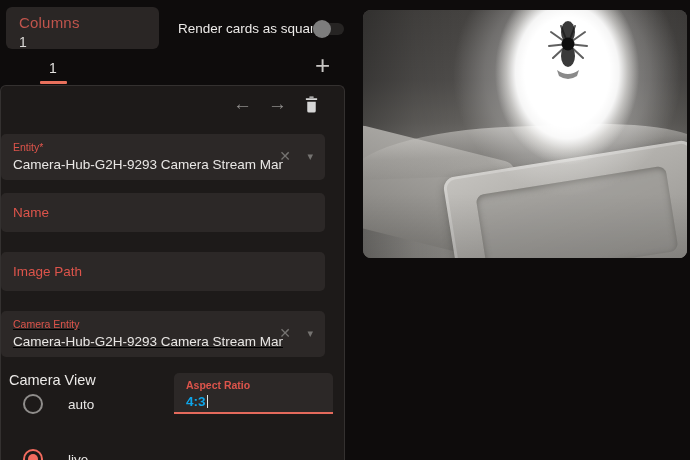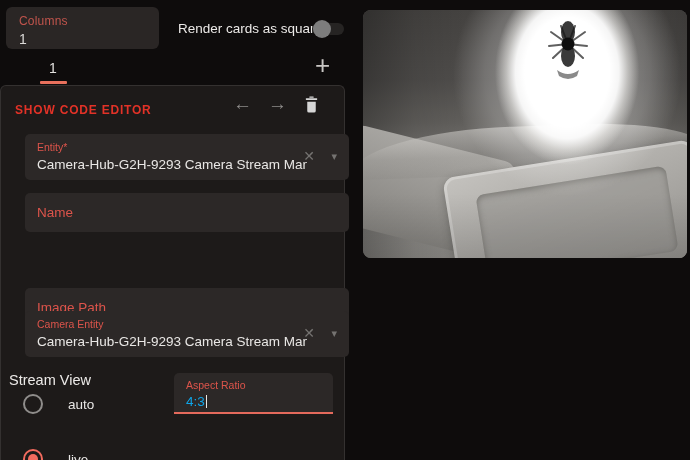--- a/index.html
+++ b/index.html
@@ -6,21 +6,21 @@
   body { background:#000; }
   .stage {
     position:relative; width:690px; height:460px; overflow:hidden;
     background:#0e0c0c; font-family:"Liberation Sans", sans-serif;
   }
   
   .columns-box {
     position:absolute; left:6px; top:7px; width:153px; height:42px;
     background:#2a2625; border-radius:6px; padding:7px 0 0 13px; cursor:text;
   }
-  .columns-box .fld-label { font-size:12px; color:#c0544c; letter-spacing:.2px; }
+  .columns-box .fld-label { font-size:15px; color:#c0544c; letter-spacing:.2px; }
   .columns-box .fld-value { font-size:14px; color:#dcdad8; margin-top:3px; font-weight:500; }
   .squares-label { position:absolute; left:178px; top:21px; font-size:13.5px; color:#eceae8; }
   .toggle { position:absolute; left:308px; top:19px; width:40px; height:20px; cursor:pointer; }
   .toggle .track { position:absolute; left:4px; top:4px; width:32px; height:12px; border-radius:7px; background:#262423; }
   .toggle .thumb { position:absolute; left:5px; top:1px; width:18px; height:18px; border-radius:50%; background:#7d7d7d; }
   
   .tab { position:absolute; left:36px; top:57px; width:34px; height:27px; text-align:center;
          font-size:14px; color:#e3e1df; font-weight:500; cursor:pointer; padding-top:3px;}
   .tab-underline { position:absolute; left:40px; top:81px; width:27px; height:3px; background:#e8705c; border-radius:1px; }
   .add-card { position:absolute; left:315px; top:52px; font-size:26px; font-weight:300; color:#c9c7c5; cursor:pointer; line-height:1; }
@@ -29,34 +29,34 @@
     position:absolute; left:0; top:85px; width:345px; height:376px;
     background:#1d1a19; border:1px solid #343130; border-bottom:none; border-radius:6px 6px 0 0;
   }
   .show-code { position:absolute; left:14px; top:17px; font-size:12px; font-weight:700;
                color:#e23227; letter-spacing:.8px; cursor:pointer; }
   .nav-arrow { position:absolute; top:8px; font-size:19px; color:#8f8d8b; cursor:pointer; line-height:1; }
   .nav-back { left:232px; }
   .nav-fwd  { left:267px; }
   .trash-btn { position:absolute; left:302px; top:9px; cursor:pointer; }
   .field {
-    position:absolute; left:24px; width:324px; background:#2c2827; border-radius:5px; cursor:text;
+    position:absolute; left:0; width:324px; background:#2c2827; border-radius:5px; cursor:text;
   }
   .field.two-line { height:46px; padding:7px 12px; }
   .field.one-line { height:39px; display:flex; align-items:center; padding-left:12px; }
   .field .fld-label { font-size:10.5px; color:#dd544b; white-space:nowrap; }
   .field.one-line .fld-label { font-size:13.5px; }
   .field .fld-value { font-size:13.5px; color:#e9e7e5; margin-top:4px; white-space:nowrap; overflow:hidden; max-width:270px; }
-  .f-entity { top:48px; } .f-name { top:107px; } .f-imgpath { top:166px;margin-top:36px; } .f-camentity { top:225px; }
+  .f-entity { top:48px; } .f-name { top:107px; } .f-imgpath { top:166px; } .f-camentity { top:225px;text-decoration:underline; }
   .clear-x { position:absolute; right:34px; top:14px; font-size:14px; color:#757371; cursor:pointer; }
   .dd-caret { position:absolute; right:12px; top:16px; font-size:11px; color:#757371; cursor:pointer; }
   .camera-view-label { position:absolute; left:8px; top:286px; font-size:14.5px; color:#eceae8; font-weight:500; }
   .aspect-field {
     position:absolute; left:173px; top:287px; width:159px; height:41px; background:#2c2827;
-    border-radius:5px 5px 0 0; border-bottom:2px solid #e46a5c; padding:6px 12px; cursor:text;
+    border-radius:5px 5px 0 0; border-bottom:2px solid #e46a5c; padding:6px 12px; cursor:text;font-weight:bold;
   }
   .aspect-field .fld-label { font-size:10.5px; color:#dd544b; }
   .aspect-field .fld-value { font-size:13.5px; color:#0ea5e9; margin-top:3px; display:inline-block; }
   .caret-bar { display:inline-block; width:1px; height:13px; background:#e8e6e4; vertical-align:middle; margin-left:1px; }
   .radio-row { position:absolute; left:22px; display:flex; align-items:center; cursor:pointer; }
   .r-auto { top:308px; } .r-live { top:363px; }
   .radio-circle { width:20px; height:20px; border-radius:50%; border:2px solid #8f8d8b; position:relative; }
   .radio-circle.sel { border-color:#f26b5e; }
   .radio-circle.sel::after { content:""; position:absolute; left:3px; top:3px; width:10px; height:10px;
     border-radius:50%; background:#f26b5e; }
@@ -104,21 +104,20 @@
   <div class="toggle">
     <div class="track"></div>
     <div class="thumb"></div>
   </div>
 
   <div class="tab">1</div>
   <div class="tab-underline"></div>
   <div class="add-card">+</div>
 
   <div class="panel">
-    <div class="show-code">SHOW CODE EDITOR</div>
     <div class="nav-arrow nav-back">←</div>
     <div class="nav-arrow nav-fwd">→</div>
     <div class="trash-btn">
       <svg width="17" height="19" viewBox="0 0 24 26">
         <rect x="4" y="4" width="16" height="2.6" rx="0.6" fill="#d6d6d6"></rect>
         <rect x="9" y="1.6" width="6" height="2" rx="0.5" fill="#d6d6d6"></rect>
         <path d="M6 9h12v13a2.4 2.4 0 0 1-2.4 2.4H8.4A2.4 2.4 0 0 1 6 22z" fill="#d6d6d6"></path>
       </svg>
     </div>
 
@@ -137,21 +136,21 @@
       <div class="fld-label">Image Path</div>
     </div>
 
     <div class="field two-line f-camentity">
       <div class="fld-label">Camera Entity</div>
       <div class="fld-value">Camera-Hub-G2H-9293 Camera Stream Management0</div>
       <div class="clear-x">✕</div>
       <div class="dd-caret">▾</div>
     </div>
 
-    <div class="camera-view-label">Stream View</div>
+    <div class="camera-view-label">Camera View</div>
 
     <div class="aspect-field">
       <div class="fld-label">Aspect Ratio</div>
       <div>
         <span class="fld-value">4:3</span><span class="caret-bar"></span>
       </div>
     </div>
 
     <div class="radio-row r-auto">
       <div class="radio-circle"></div>

